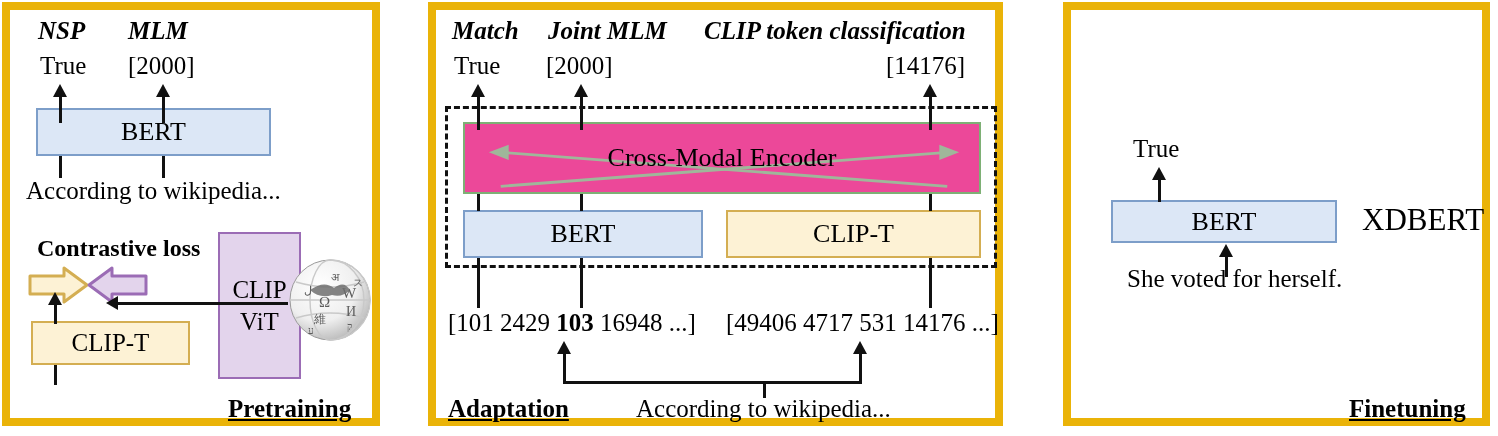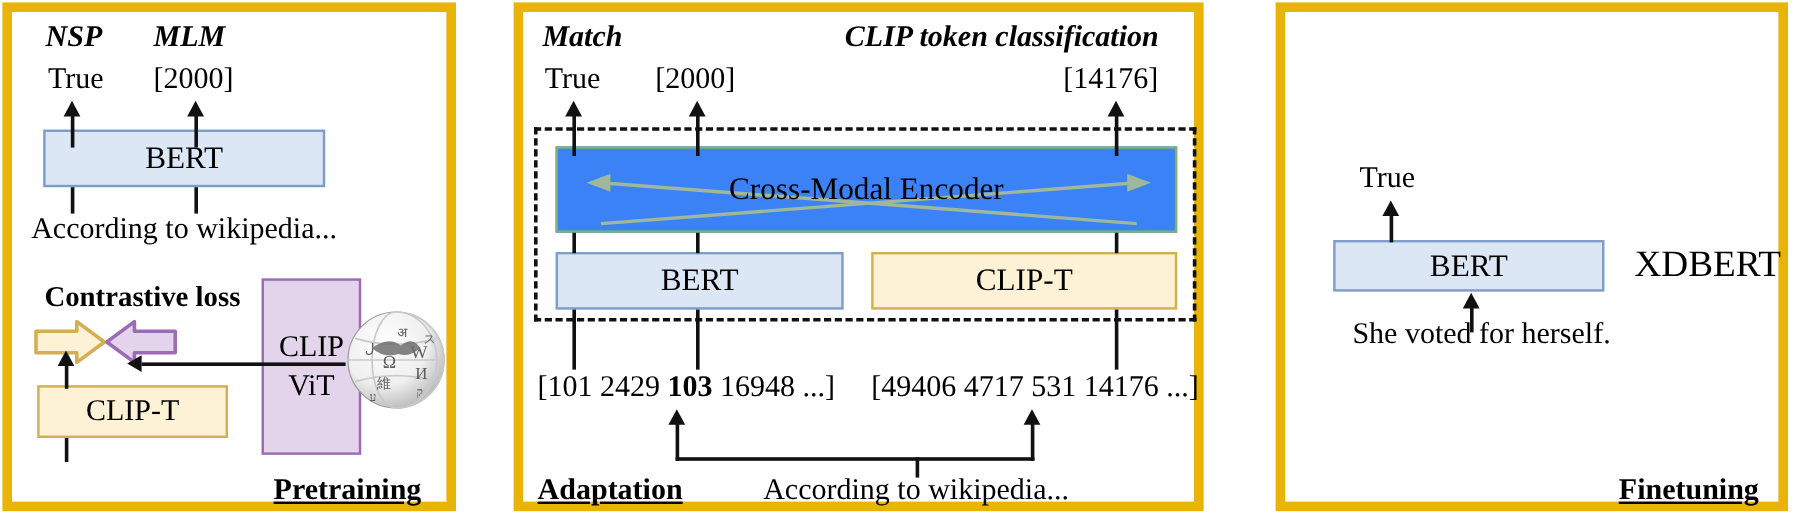--- a/index.html
+++ b/index.html
@@ -13,21 +13,21 @@
   .bi{font-style:italic;font-weight:bold;}
   .b{font-weight:bold;}
   .ul{text-decoration:underline;text-underline-offset:2px;}
 
   .box{position:absolute;box-sizing:border-box;display:flex;align-items:center;justify-content:center;}
   .box span{position:relative;z-index:3;}
 
   .bert{background:#dce7f6;border:2px solid #7d9ec9;}
   .clipt{background:#fdf2d5;border:2px solid #d4ae52;}
   .clipvit{background:#e3d4ec;border:2px solid #9b6cb5;}
-  .cme{background:#3b82f6;border:2px solid #7eb075;}
+  .cme{background:#ec4899;border:2px solid #7eb075;}
 
   .vline{position:absolute;background:#111;width:3px;z-index:4;}
   .hline{position:absolute;background:#111;height:3px;z-index:4;}
 
   .arrowhead-up{position:absolute;width:0;height:0;border-left:7px solid transparent;border-right:7px solid transparent;border-bottom:13px solid #111;z-index:5;}
   .arrowhead-left{position:absolute;width:0;height:0;border-top:7px solid transparent;border-bottom:7px solid transparent;border-right:12px solid #111;z-index:5;}
 
   .dashbox{position:absolute;box-sizing:border-box;border:3px dashed #111;z-index:2;}
 
   .fatarrow{position:absolute;z-index:4;}
@@ -120,20 +120,21 @@
       </g>
       <path d="M26 36 q14 -10 24 -2 q10 -8 16 2 q-8 8 -18 5 q-12 4 -22 -5 Z" fill="#6e6e6e" opacity="0.85"></path>
     </svg>
 
     <div class="txt b ul" style="left:218px;top:386px;font-size:25px;">Pretraining</div>
   </div>
 
   <div class="panel" style="left:428px;top:2px;width:575px;height:424px;">
 
     <div class="txt bi" style="left:16px;top:8px;font-size:25px;">Match</div>
+    <div class="txt bi" style="left:112px;top:8px;font-size:25px;">Joint MLM</div>
     <div class="txt bi" style="left:268px;top:8px;font-size:25px;">CLIP token classification</div>
 
     <div class="txt" style="left:18px;top:43px;font-size:25px;">True</div>
     <div class="txt" style="left:110px;top:43px;font-size:25px;">[2000]</div>
     <div class="txt" style="left:450px;top:43px;font-size:25px;">[14176]</div>
 
     <div class="vline" style="left:41px;top:85px;height:35px;"></div>
     <div class="arrowhead-up" style="left:35px;top:74px;"></div>
     <div class="vline" style="left:144px;top:85px;height:35px;"></div>
     <div class="arrowhead-up" style="left:138px;top:74px;"></div>

